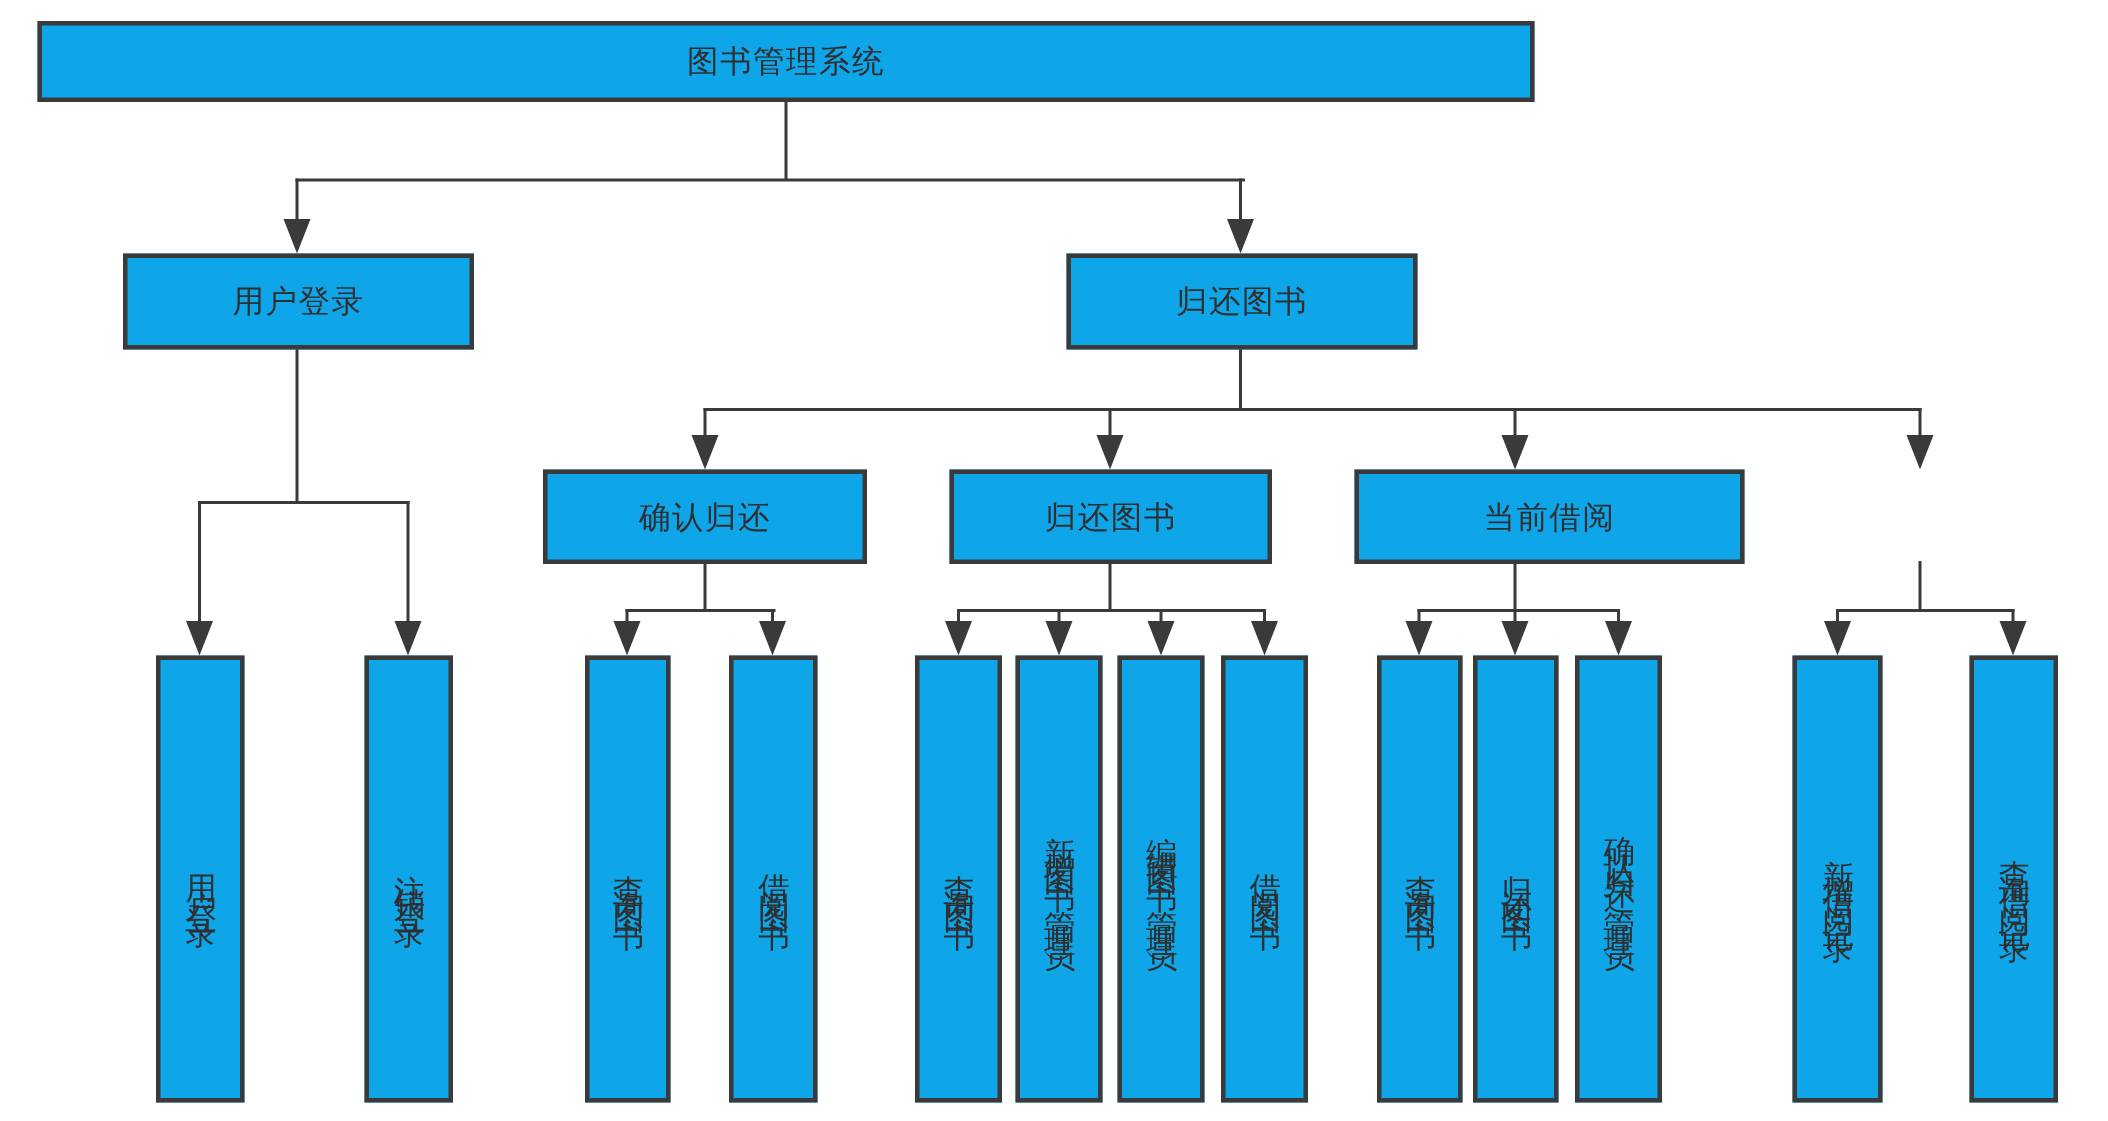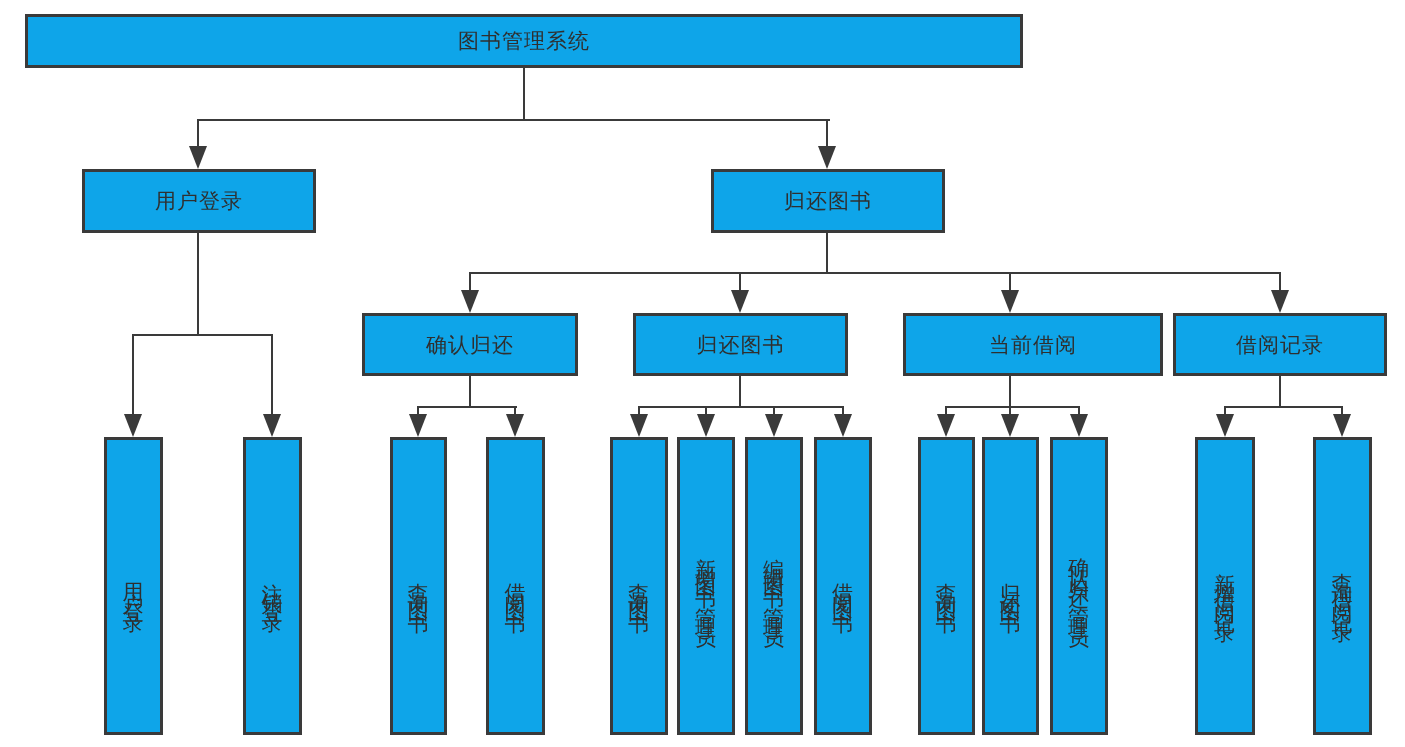--- a/index.html
+++ b/index.html
@@ -126,23 +126,20 @@
 
   <div class="box" style="left:362px;top:313px;width:216px;height:63px">
     <span>确认归还</span>
   </div>
   <div class="box" style="left:633px;top:313px;width:215px;height:63px">
     <span>归还图书</span>
   </div>
   <div class="box" style="left:903px;top:313px;width:260px;height:63px">
     <span>当前借阅</span>
   </div>
-  <div class="box" style="left:1173px;top:313px;width:214px;height:63px">
-    <span>借阅记录</span>
-  </div>
 
   <div class="box leaf" style="left:104px;top:437px;width:59px;height:298px">
     <span>用户登录</span>
   </div>
   <div class="box leaf" style="left:243px;top:437px;width:59px;height:298px">
     <span>注销登录</span>
   </div>
 
   <div class="box leaf" style="left:390px;top:437px;width:57px;height:298px">
     <span>查询图书</span>

